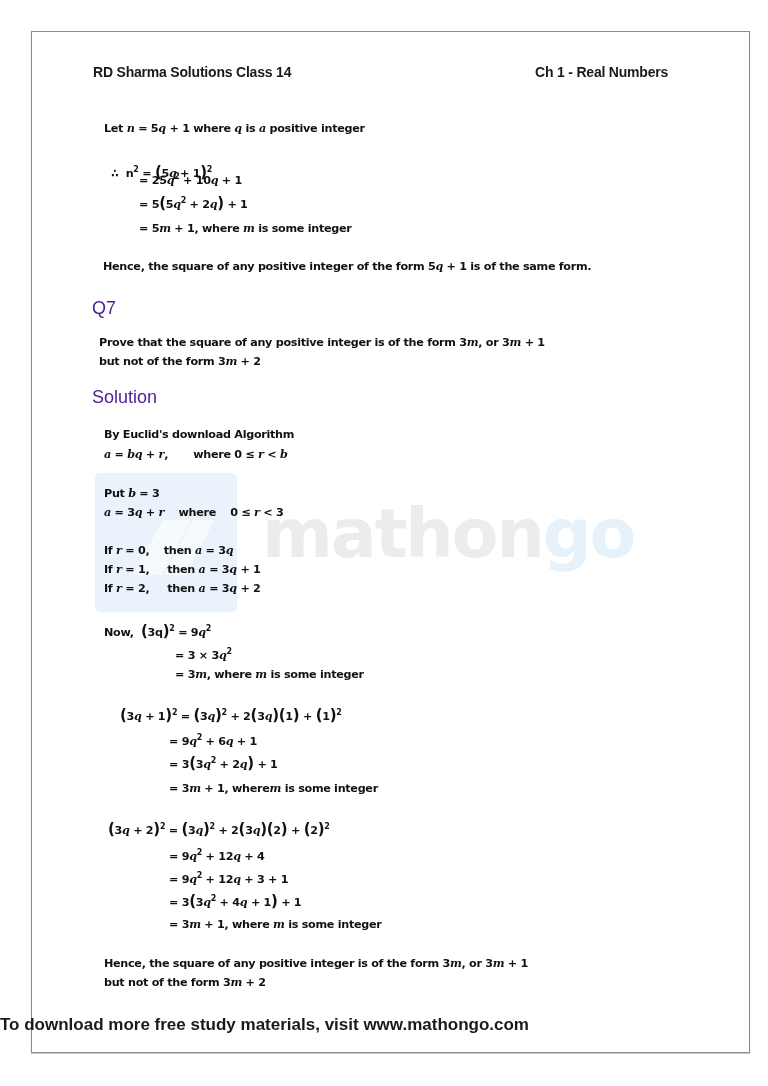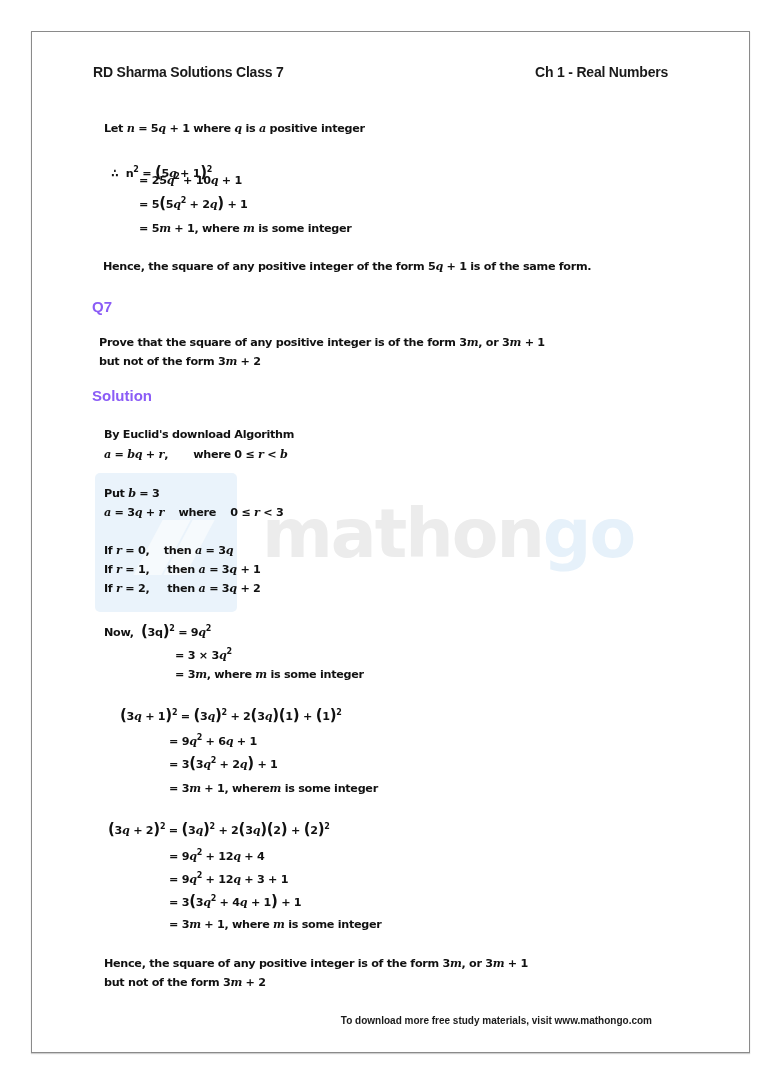--- a/index.html
+++ b/index.html
@@ -5,40 +5,40 @@
   html, body { margin:0; padding:0; background:#ffffff; }
   body { width:768px; height:1086px; position:relative; overflow:hidden; font-family:"DejaVu Sans", sans-serif; color:#111; }
   .page-frame { position:absolute; left:31px; top:31px; width:719px; height:1022px; border:1px solid #8a8a8a; box-shadow:0 1px 1px #cfcfcf; box-sizing:border-box; }
   .hdr { position:absolute; top:64px; font-family:"Liberation Sans", sans-serif; font-size:14px; font-weight:bold; color:#1a1a1a; letter-spacing:-0.2px; }
   .hdr-left { left:93px; }
   .hdr-right { left:535px; }
   .line { position:absolute; font-family:"DejaVu Sans", sans-serif; font-size:11.2px; font-weight:bold; white-space:nowrap; letter-spacing:-0.3px; color:#111; }
   .line i { font-family:"DejaVu Serif", serif; font-style:italic; font-weight:bold; }
   sup { font-size:8px; vertical-align:5px; line-height:0; }
   .big { font-size:15px; line-height:0; }
-  .heading-red { position:absolute; font-family:"Liberation Sans", sans-serif; font-size:15px; font-weight:bold; color:#8b5cf6; }
+  .heading-red { position:absolute; font-family:"Liberation Sans", sans-serif; font-size:18px; font-weight:normal; color:#4c1d95; }
   .wm-box { position:absolute; left:95px; top:473px; width:142px; height:139px; background:#eaf3fb; border-radius:5px; }
   .wm-stripe { position:absolute; left:148px; top:520px; width:28px; height:55px; background:#f6fafd; transform:skewX(-28deg); }
   .wm-stripe2 { position:absolute; left:178px; top:520px; width:22px; height:55px; background:#f6fafd; transform:skewX(-28deg); }
   .wm-text { position:absolute; left:262px; top:500px; font-family:"DejaVu Sans", sans-serif; font-size:68px; font-weight:bold; letter-spacing:-2px; line-height:1; }
   .wm-gray { color:#ececec; }
   .wm-blue { color:#e6f1fa; }
-  .footer { position:absolute; top:1015px; left:0; width:652px; text-align:right; font-family:"Liberation Sans", sans-serif; font-size:10px; font-weight:bold; color:#1a1a1a; }
+  .footer { position:absolute; top:1015px; left:0; width:652px; text-align:left; font-family:"Liberation Sans", sans-serif; font-size:17px; font-weight:bold; color:#1a1a1a; }
 </style>
 </head>
 <body>
 
 <div class="page-frame"></div>
 
 <div class="wm-box"></div>
 <div class="wm-stripe"></div>
 <div class="wm-stripe2"></div>
 <div class="wm-text"><span class="wm-gray">mathon</span><span class="wm-blue">go</span></div>
 
-<div class="hdr hdr-left">RD Sharma Solutions Class 7</div>
+<div class="hdr hdr-left">RD Sharma Solutions Class 14</div>
 <div class="hdr hdr-right">Ch 1 - Real Numbers</div>
 
 <div class="line" style="left:104px; top:121px;">Let <i>n</i> = 5<i>q</i> + 1 where <i>q</i> is <i>a</i> positive integer</div>
 <div class="line" style="left:111px; top:146px;margin-top:20px;">∴ &nbsp;n<sup>2</sup> = <span class="big">(</span>5<i>q</i> + 1<span class="big">)</span><sup>2</sup></div>
 <div class="line" style="left:139px; top:173px;">= 25<i>q</i><sup>2</sup> + 10<i>q</i> + 1</div>
 <div class="line" style="left:139px; top:197px;">= 5<span class="big">(</span>5<i>q</i><sup>2</sup> + 2<i>q</i><span class="big">)</span> + 1</div>
 <div class="line" style="left:139px; top:221px;">= 5<i>m</i> + 1, where <i>m</i> is some integer</div>
 <div class="line" style="left:103px; top:259px;">Hence, the square of any positive integer of the form 5<i>q</i> + 1 is of the same form.</div>
 
 <div class="heading-red" style="left:92px; top:298px;">Q7</div>

